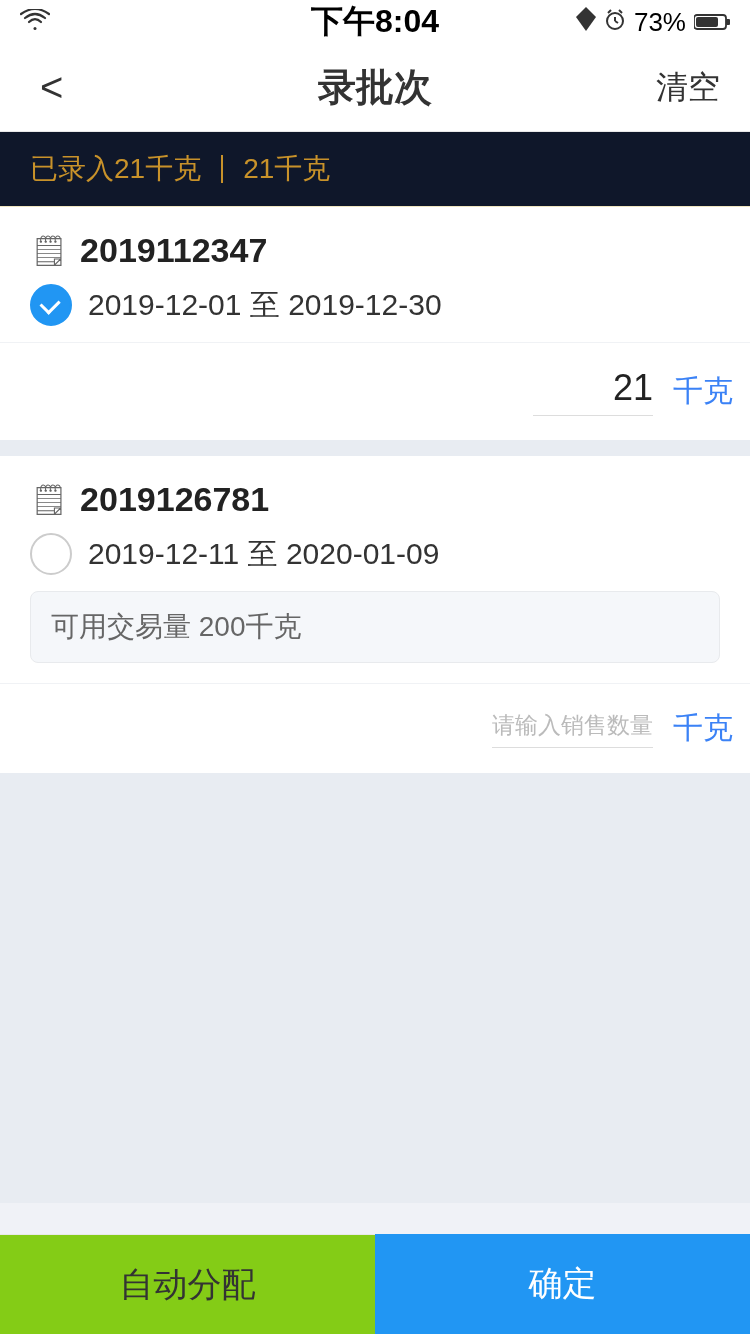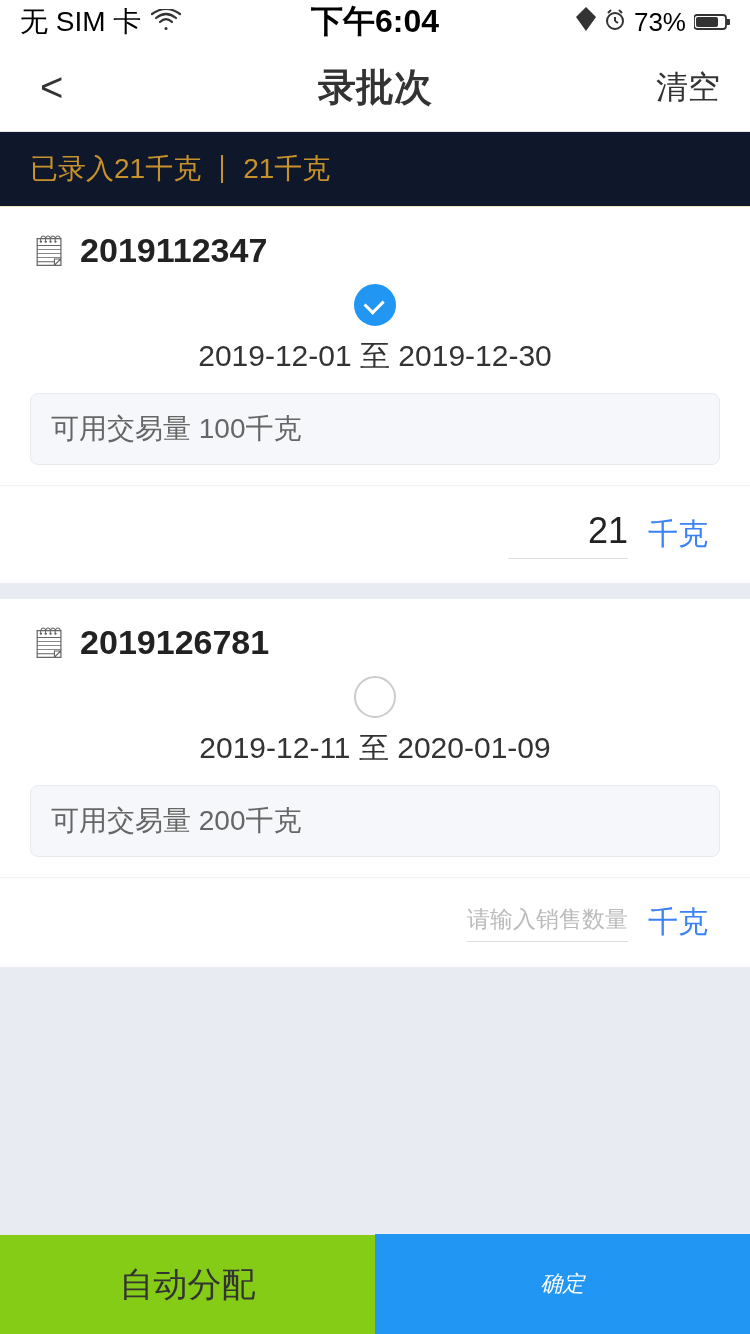--- a/index.html
+++ b/index.html
@@ -113,23 +113,22 @@
       color: #666;
     }
     .batch-id {
       font-size: 34px;
       font-weight: 600;
       color: #222;
     }
     .batch-date-row {
       display: flex;
       align-items: center;
-      gap: 10px;
+      gap: 16px;
       margin-bottom: 16px;
-      flex-direction: column;
     }
     .radio-circle {
       width: 42px;
       height: 42px;
       border-radius: 50%;
       border: 2px solid #ccc;
       background: #fff;
       display: flex;
       align-items: center;
       justify-content: center;
@@ -159,21 +158,21 @@
       padding: 16px 20px;
       font-size: 28px;
       color: #666;
       margin: 0 0 0 0;
       width: 100%;
     }
 
     
     .quantity-row {
       background: #fff;
-      padding: 24px 42px;
+      padding: 24px 17px;
       display: flex;
       align-items: center;
       justify-content: flex-end;
       gap: 20px;
       border-top: 1px solid #f0f2f5;
     }
     .quantity-input-wrapper {
       display: flex;
       align-items: center;
       gap: 10px;
@@ -233,56 +232,54 @@
       display: flex;
       align-items: center;
       justify-content: center;
       cursor: pointer;
       border-top: 1px solid #e8e8e8;
     }
     .btn-confirm {
       flex: 1;
       background: #2196F3;
       border: none;
-      font-size: 22px;
+      font-size: 34px;
       color: #fff;
       display: flex;
       align-items: center;
       justify-content: center;
       cursor: pointer;
-      font-style: italic;
     }
 
     .batch-item-wrapper {
       background: #fff;
     }
     .batch-available-wrap {
       padding: 0 0 20px 0;
     }
     .item-padding {
       padding-left: 30px;
       padding-right: 30px;
     }
   </style>
 </head>
 <body>
 
 <div class="status-bar">
   <div class="status-left">
-    <span>无 SIM 卡</span>
     <span>
       <svg width="30" height="22" viewBox="0 0 30 22">
         <path d="M15 18 A1.5 1.5 0 1 1 15 21 A1.5 1.5 0 1 1 15 18Z" fill="#333"></path>
         <path d="M9 13 Q15 7 21 13" stroke="#333" stroke-width="2.2" fill="none" stroke-linecap="round"></path>
         <path d="M5 9 Q15 1 25 9" stroke="#333" stroke-width="2.2" fill="none" stroke-linecap="round"></path>
         <path d="M1 5 Q15 -5 29 5" stroke="#333" stroke-width="2.2" fill="none" stroke-linecap="round"></path>
       </svg>
     </span>
   </div>
-  <div class="status-center">下午6:04</div>
+  <div class="status-center">下午8:04</div>
   <div class="status-right">
     <span>
       <svg width="20" height="24" viewBox="0 0 20 24" fill="#333">
         <polygon points="10,0 20,10 10,24 0,10"></polygon>
       </svg>
     </span>
     <span>
       <svg width="22" height="22" viewBox="0 0 22 22" fill="none" stroke="#333" stroke-width="2">
         <circle cx="11" cy="12" r="8"></circle>
         <line x1="11" y1="8" x2="11" y2="12"></line>
@@ -317,23 +314,20 @@
 <div class="batch-item-wrapper">
   <div class="batch-item">
     <div class="batch-header item-padding" style="padding-left:0;padding-right:0;">
       <span class="batch-icon">🗒</span>
       <span class="batch-id">2019112347</span>
     </div>
     <div class="batch-date-row">
       <div class="radio-circle checked"></div>
       <span class="batch-date">2019-12-01 至 2019-12-30</span>
     </div>
-    <div class="batch-available-wrap">
-      <div class="batch-available">可用交易量 100千克</div>
-    </div>
   </div>
 
   <div class="quantity-row">
     <div class="quantity-input-wrapper">
       <span class="quantity-input filled">21</span>
     </div>
     <span class="quantity-unit">千克</span>
   </div>
 </div>
 

